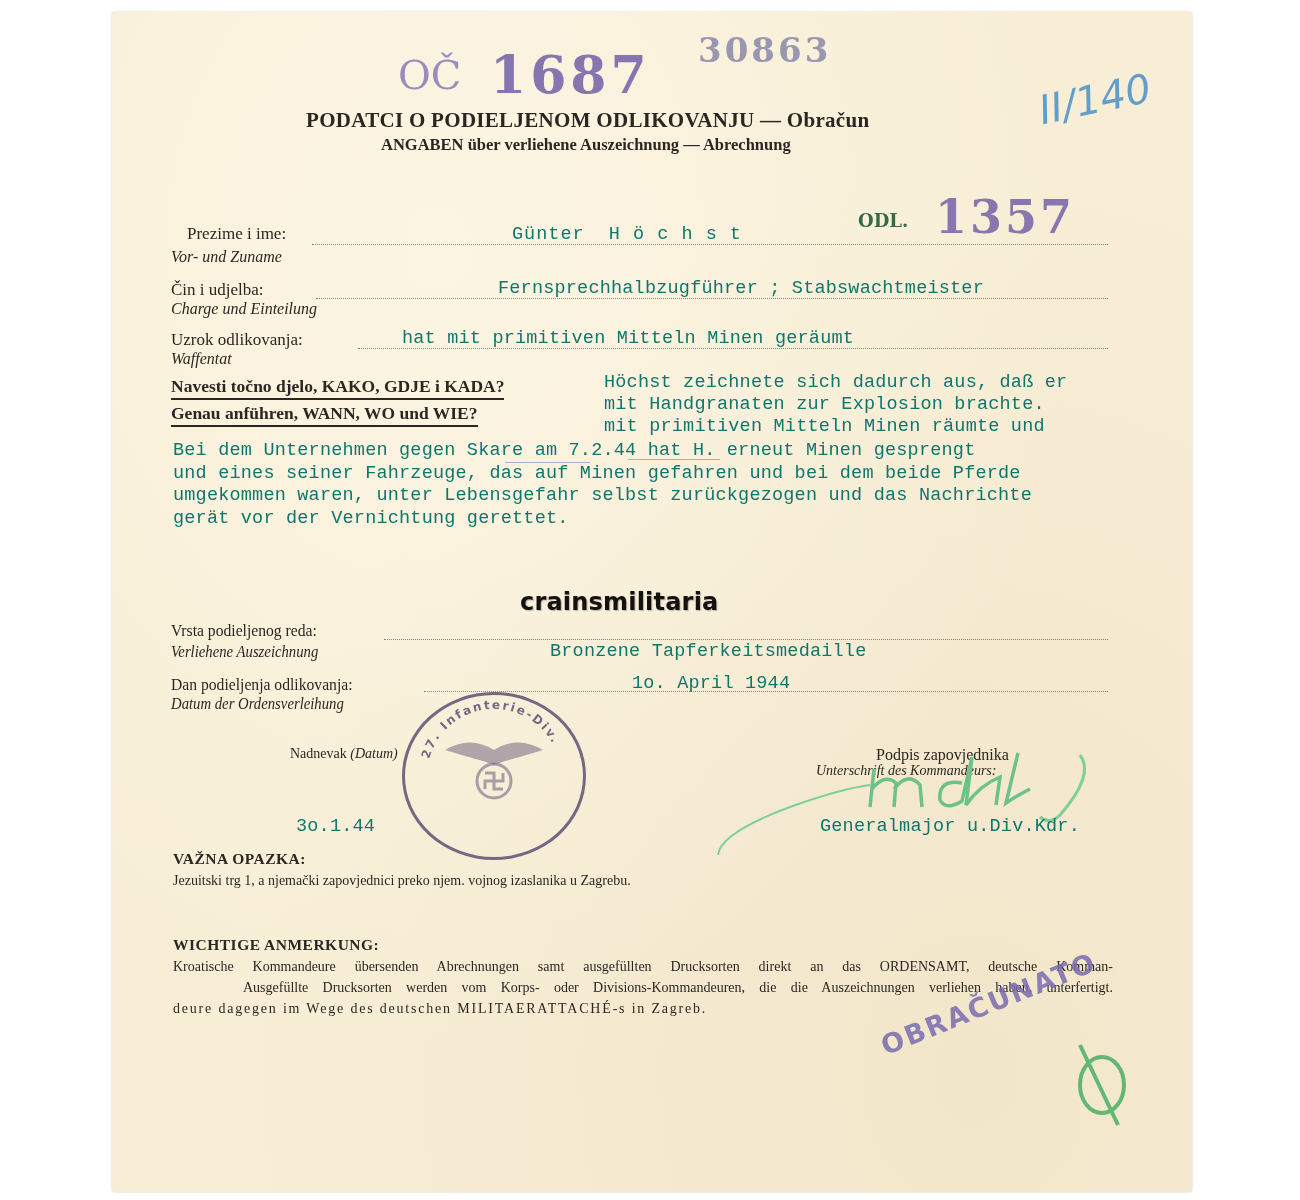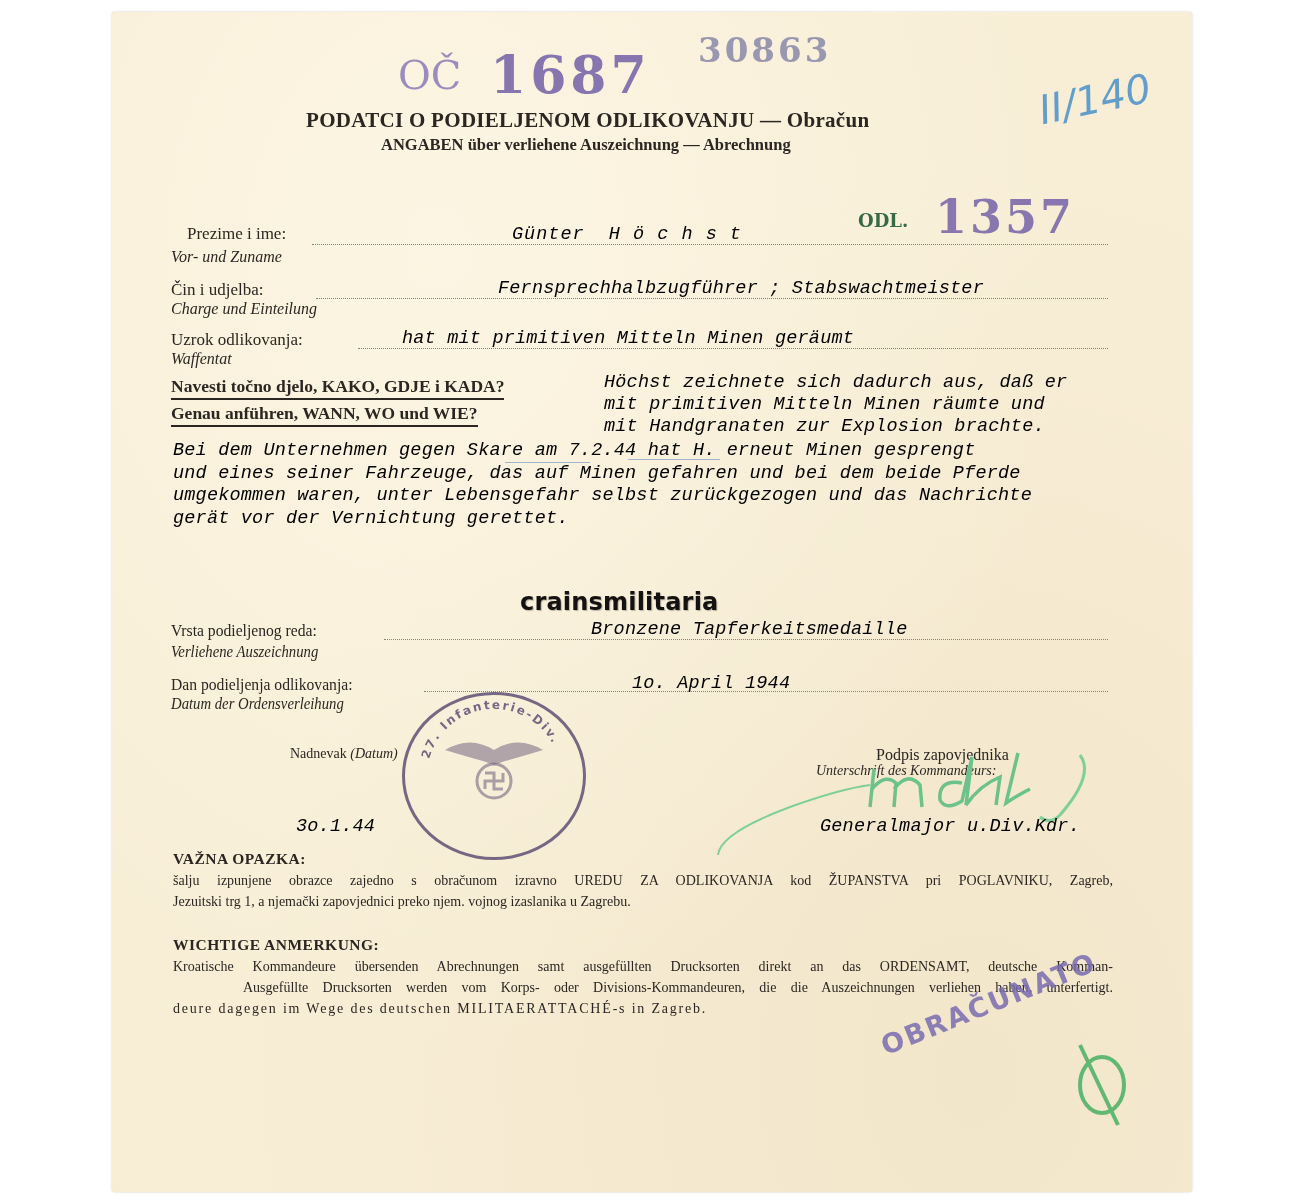--- a/index.html
+++ b/index.html
@@ -7,21 +7,21 @@
   .paper {
     position:absolute; left:112px; top:12px; width:1080px; height:1180px;
     background:#f8eed6;
     background-image: radial-gradient(ellipse at 30% 20%, rgba(255,250,235,0.6), rgba(0,0,0,0) 60%),
                       radial-gradient(ellipse at 80% 90%, rgba(230,215,180,0.35), rgba(0,0,0,0) 60%);
     box-shadow: 0 0 2px rgba(160,140,100,0.5);
     border-radius:3px;
   }
   .abs { position:absolute; white-space:nowrap; }
   .serif { font-family:"Liberation Serif","DejaVu Serif",serif; color:#2b2622; }
-  .mono { font-family:"Liberation Mono","DejaVu Sans Mono",monospace; color:#000000;font-style:italic; }
+  .mono { font-family:"Liberation Mono","DejaVu Sans Mono",monospace; color:#0f766e; }
   .stamp { font-family:"DejaVu Serif","Liberation Serif",serif; color:#7463a8; font-weight:bold; opacity:0.85; }
   .pencil { font-family:"DejaVu Sans",sans-serif; }
 
   .title1 { font-weight:bold; font-size:21px; letter-spacing:0.3px; }
   .title2 { font-weight:bold; font-size:16.5px; }
 
   .lbl { font-size:17px; }
   .lbl-it { font-size:16px; font-style:italic; }
   .dots { position:absolute; border-bottom:1.5px dotted #8d8272; height:0; }
   .tw { font-size:18.5px; letter-spacing:0.2px; }
@@ -66,40 +66,40 @@
 <div class="abs serif lbl" style="left:171px;top:330px;">Uzrok odlikovanja:</div>
 <div class="abs serif lbl-it" style="left:171px;top:350px;">Waffentat</div>
 <div class="dots" style="left:358px;top:348px;width:750px;"></div>
 <div class="abs mono tw" style="left:402px;top:328px;">hat mit primitiven Mitteln Minen geräumt</div>
 
 <div class="abs serif bold-ul" style="left:171px;top:376px;">Navesti točno djelo, KAKO, GDJE i KADA?</div>
 <div class="abs serif bold-ul" style="left:171px;top:403px;">Genau anführen, WANN, WO und WIE?</div>
 
 <div class="abs mono tw" style="left:604px;top:372px;line-height:22px;">
   <div>Höchst zeichnete sich dadurch aus, daß er</div>
+  <div>mit Handgranaten zur Explosion brachte.</div>
   <div>mit primitiven Mitteln Minen räumte und</div>
-  <div>mit Handgranaten zur Explosion brachte.</div>
 </div>
 
 <div class="abs mono tw" style="left:173px;top:440px;line-height:22.5px;">
   <div>Bei dem Unternehmen gegen Skare am 7.2.44 hat H. erneut Minen gesprengt</div>
   <div>und eines seiner Fahrzeuge, das auf Minen gefahren und bei dem beide Pferde</div>
   <div>umgekommen waren, unter Lebensgefahr selbst zurückgezogen und das Nachrichte</div>
   <div>gerät vor der Vernichtung gerettet.</div>
 </div>
 
 <div class="abs" style="left:505px;top:462px;width:85px;border-bottom:1.5px solid rgba(90,130,190,0.55);"></div>
 <div class="abs" style="left:628px;top:459px;width:92px;border-bottom:1.5px solid rgba(90,130,190,0.55);"></div>
 
 <div class="abs watermark" style="left:520px;top:588px;">crainsmilitaria</div>
 
 <div class="abs serif lbl" style="left:171px;top:621px;transform:scaleX(0.92);transform-origin:left;">Vrsta podieljenog reda:</div>
 <div class="abs serif lbl-it" style="left:171px;top:643px;transform:scaleX(0.92);transform-origin:left;">Verliehene Auszeichnung</div>
 <div class="dots" style="left:384px;top:639px;width:724px;"></div>
-<div class="abs mono tw" style="left:550px;top:619px;margin-left:41px;">Bronzene Tapferkeitsmedaille</div>
+<div class="abs mono tw" style="left:550px;top:641px;">Bronzene Tapferkeitsmedaille</div>
 
 <div class="abs serif lbl" style="left:171px;top:675px;transform:scaleX(0.92);transform-origin:left;">Dan podieljenja odlikovanja:</div>
 <div class="abs serif lbl-it" style="left:171px;top:695px;transform:scaleX(0.92);transform-origin:left;">Datum der Ordensverleihung</div>
 <div class="dots" style="left:424px;top:691px;width:684px;"></div>
 <div class="abs mono tw" style="left:632px;top:673px;">1o. April 1944</div>
 
 <div class="abs serif" style="left:290px;top:746px;font-size:14px;">
   <span>Nadnevak</span>
   <span style="font-style:italic;">(Datum)</span>
 </div>
@@ -124,21 +124,20 @@
 <svg class="abs" style="left:700px;top:745px;" width="440" height="120" viewBox="0 0 440 120">
   <path d="M 18 110 Q 20 88 90 62 Q 140 44 170 40" stroke="#7fcf98" stroke-width="2" fill="none"></path>
   <path d="M 174 24 L 170 62 M 172 44 Q 185 28 196 38 L 194 62 M 194 44 Q 208 26 220 40 L 222 62" stroke="#6cc28a" stroke-width="3.5" fill="none"></path>
   <path d="M 262 38 Q 238 34 240 55 Q 246 66 262 56 L 272 12 L 266 60 Q 280 40 300 32 L 296 60 M 318 8 L 306 58 Q 318 50 330 44" stroke="#6cc28a" stroke-width="3.5" fill="none"></path>
   <path d="M 380 10 Q 395 30 360 70 Q 350 80 340 72" stroke="#7fcf98" stroke-width="3" fill="none"></path>
 </svg>
 <div class="abs mono tw" style="left:820px;top:816px;">Generalmajor u.Div.Kdr.</div>
 
 <div class="abs serif note-h" style="left:173px;top:850px;">VAŽNA OPAZKA:</div>
 <div class="abs serif note" style="left:173px;top:870px;width:940px;white-space:normal;">
-  <div style="text-align:justify;text-align-last:justify;">šalju izpunjene obrazce zajedno s obračunom izravno UREDU ZA ODLIKOVANJA kod ŽUPANSTVA pri POGLAVNIKU, Zagreb,</div>
   <div>Jezuitski trg 1, a njemački zapovjednici preko njem. vojnog izaslanika u Zagrebu.</div>
 </div>
 
 <div class="abs serif note-h" style="left:173px;top:936px;">WICHTIGE ANMERKUNG:</div>
 <div class="abs serif note" style="left:173px;top:956px;width:940px;white-space:normal;">
   <div style="text-align:justify;text-align-last:justify;">Kroatische Kommandeure übersenden Abrechnungen samt ausgefüllten Drucksorten direkt an das ORDENSAMT, deutsche Komman-</div>
   <div style="padding-left:70px;text-align:justify;text-align-last:justify;">Ausgefüllte Drucksorten werden vom Korps- oder Divisions-Kommandeuren, die die Auszeichnungen verliehen haben, unterfertigt.</div>
   <div style="letter-spacing:1.8px;">deure dagegen im Wege des deutschen MILITAERATTACHÉ-s in Zagreb.</div>
 </div>
 

